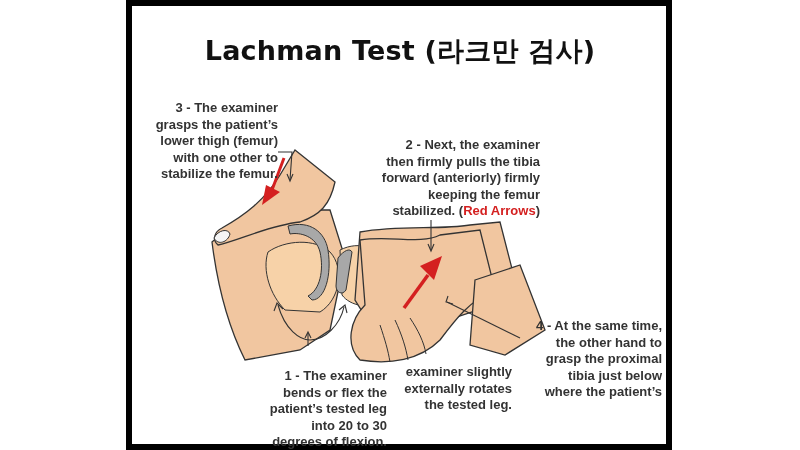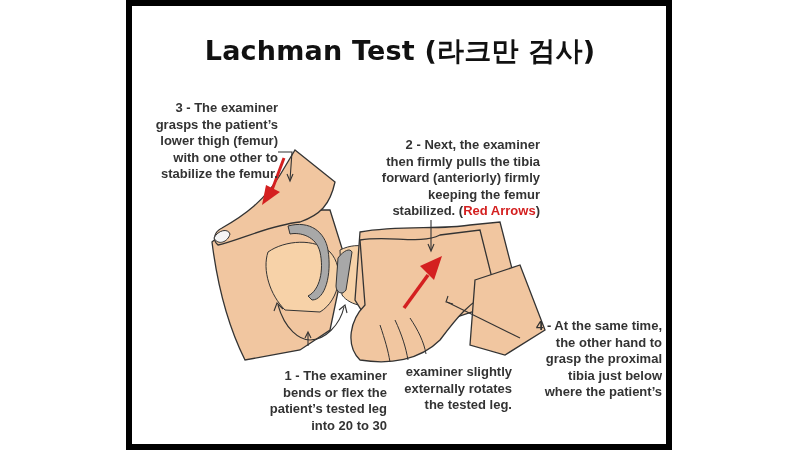--- a/index.html
+++ b/index.html
@@ -102,19 +102,20 @@
   <div>grasp the proximal</div>
   <div>tibia just below</div>
   <div>where the patient’s</div>
 </div>
 
 <div class="cap" style="left:252px; top:348px; width:135px;margin-top:20px;">
   <div>1 - The examiner</div>
   <div>bends or flex the</div>
   <div>patient’s tested leg</div>
   <div>into 20 to 30</div>
+  <div>degrees of flexion.</div>
 </div>
 
 <div class="cap" style="left:377px; top:364px; width:135px;">
   <div>examiner slightly</div>
   <div>externally rotates</div>
   <div>the tested leg.</div>
 </div>
 
 </body></html>

